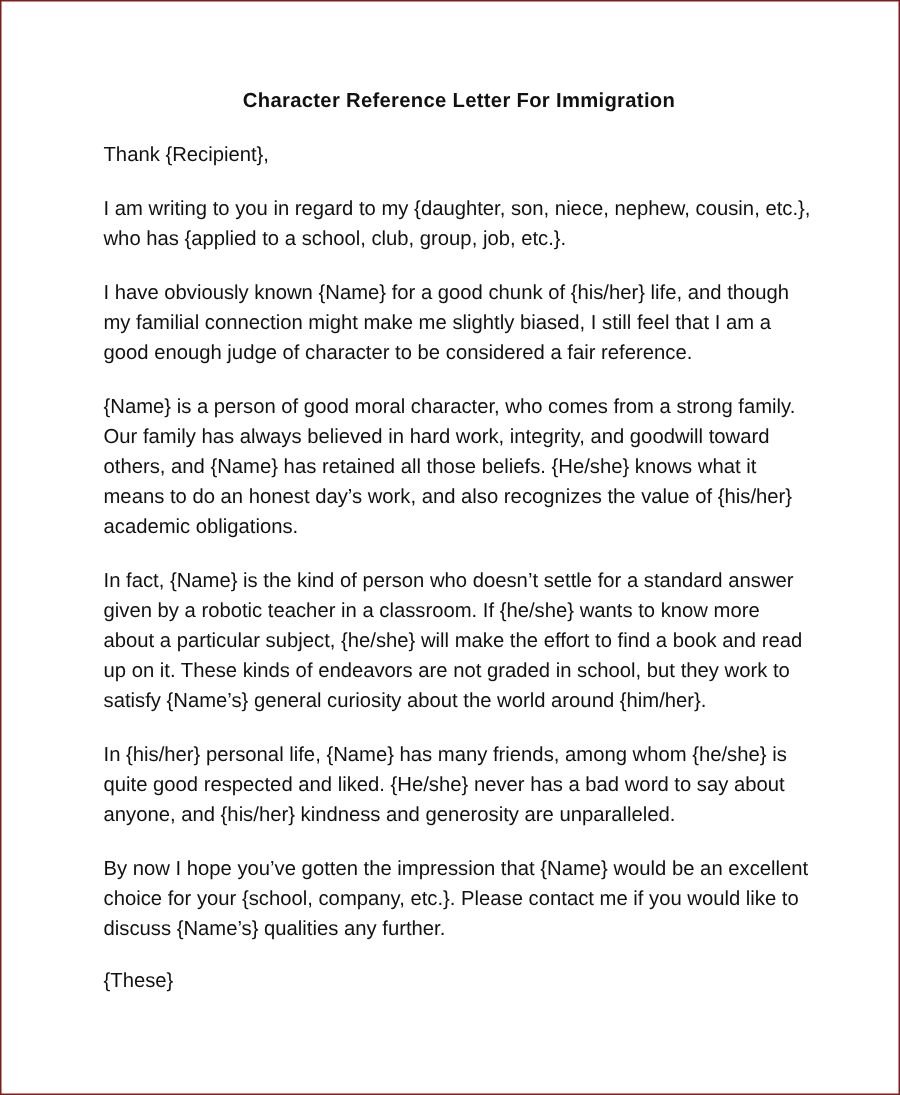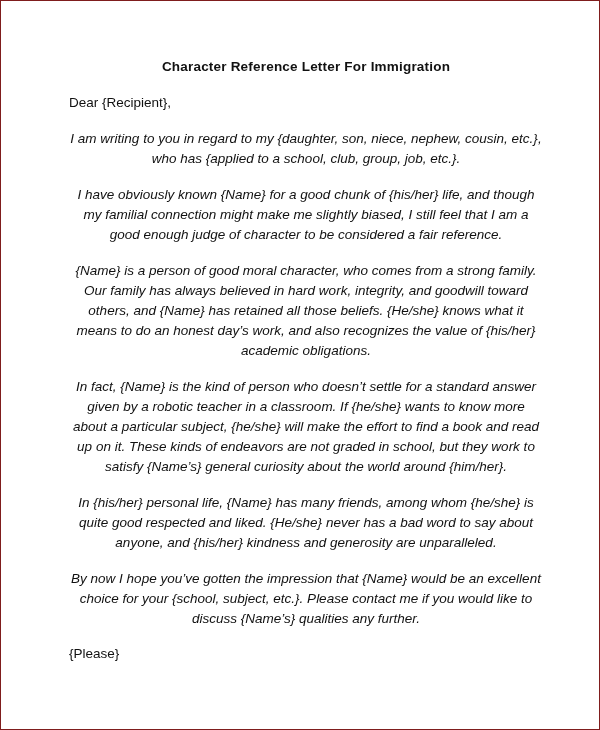--- a/index.html
+++ b/index.html
@@ -27,45 +27,44 @@
     font-size: 13.5px;
     margin: 0 0 16px 0;
     letter-spacing: 0.2px;
   }
   .salutation {
     margin: 0 0 16px 0;
   }
   .para {
     margin: 16px 0 15px 0;
     max-width: 480px;
-    text-align: center;
-    font-style: italic;
+    text-align: left;
   }
   .closing {
     margin: 32px 0 15px 0;
   }
   .signature {
     margin: 0;
   }
 </style>
 </head>
 <body>
 
 <div class="page">
   <h1 class="doc-title">Character Reference Letter For Immigration</h1>
 
-  <p class="salutation">Dear {Recipient},</p>
+  <p class="salutation">Thank {Recipient},</p>
 
   <p class="para">I am writing to you in regard to my {daughter, son, niece, nephew, cousin, etc.}, who has {applied to a school, club, group, job, etc.}.</p>
 
   <p class="para">I have obviously known {Name} for a good chunk of {his/her} life, and though my familial connection might make me slightly biased, I still feel that I am a good enough judge of character to be considered a fair reference.</p>
 
   <p class="para">{Name} is a person of good moral character, who comes from a strong family. Our family has always believed in hard work, integrity, and goodwill toward others, and {Name} has retained all those beliefs. {He/she} knows what it means to do an honest day’s work, and also recognizes the value of {his/her} academic obligations.</p>
 
   <p class="para">In fact, {Name} is the kind of person who doesn’t settle for a standard answer given by a robotic teacher in a classroom. If {he/she} wants to know more about a particular subject, {he/she} will make the effort to find a book and read up on it. These kinds of endeavors are not graded in school, but they work to satisfy {Name’s} general curiosity about the world around {him/her}.</p>
 
   <p class="para">In {his/her} personal life, {Name} has many friends, among whom {he/she} is quite good respected and liked. {He/she} never has a bad word to say about anyone, and {his/her} kindness and generosity are unparalleled.</p>
 
-  <p class="para">By now I hope you’ve gotten the impression that {Name} would be an excellent choice for your {school, subject, etc.}. Please contact me if you would like to discuss {Name’s} qualities any further.</p>
+  <p class="para">By now I hope you’ve gotten the impression that {Name} would be an excellent choice for your {school, company, etc.}. Please contact me if you would like to discuss {Name’s} qualities any further.</p>
 
 
-  <p class="signature">{Please}</p>
+  <p class="signature">{These}</p>
 </div>
 
 </body></html>

